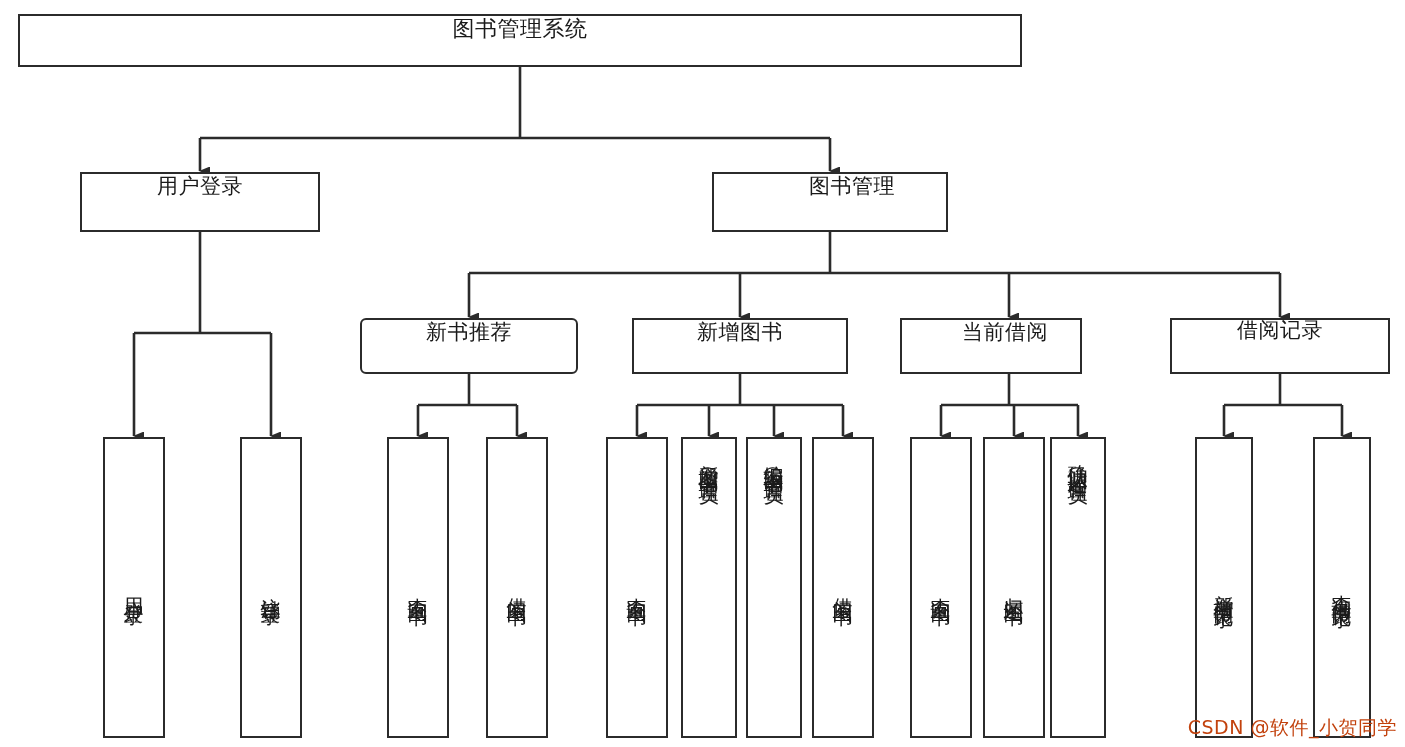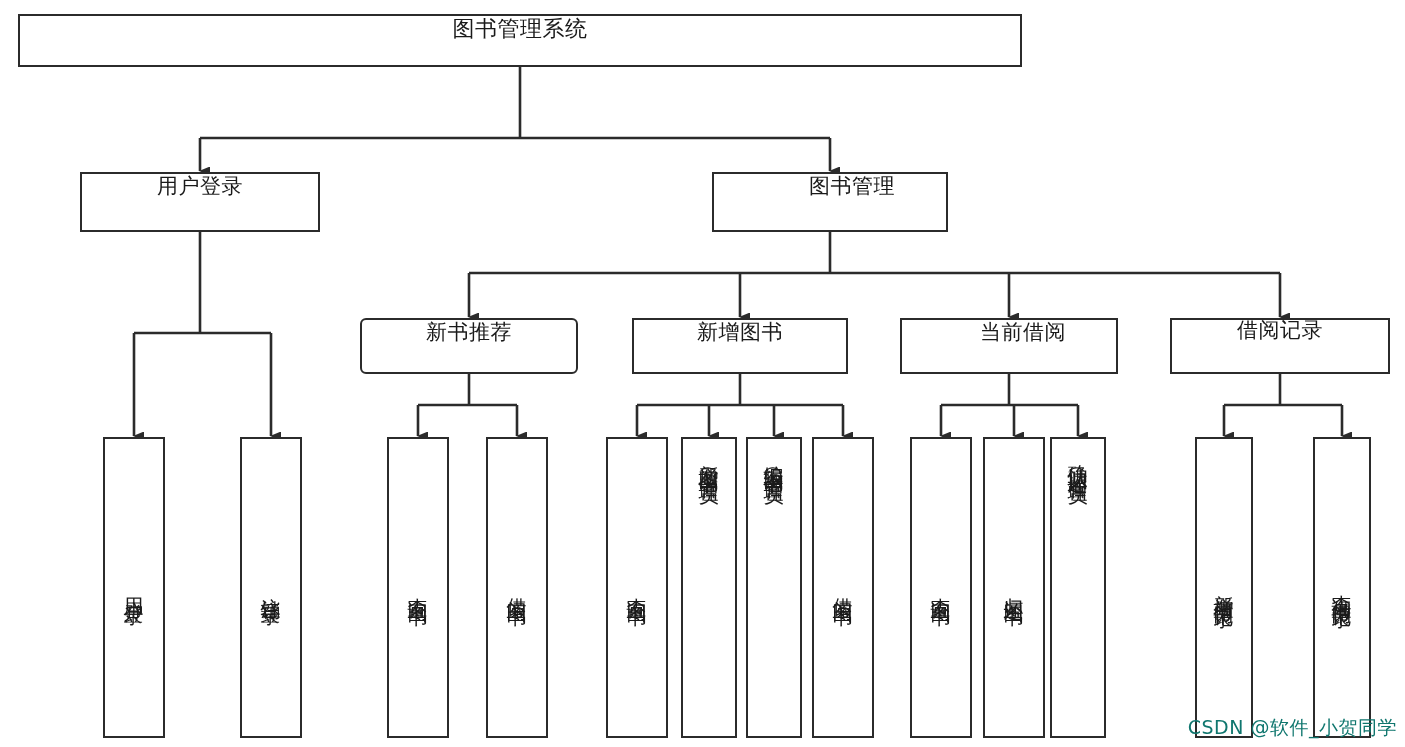--- a/index.html
+++ b/index.html
@@ -59,21 +59,21 @@
   }
   .node.leaf.centered {
     align-items: center;
     padding-top: 0;
   }
   .watermark {
     position: absolute;
     right: 8px;
     bottom: 6px;
     font-size: 19px;
-    color: #0f766e;
+    color: #c2410c;
     letter-spacing: 0.5px;
     white-space: nowrap;
   }
 </style>
 </head>
 <body>
 
 <div id="canvas">
   <svg class="edges" id="edge-layer" viewBox="0 0 1405 747" xmlns="http://www.w3.org/2000/svg">
     <defs>
@@ -127,21 +127,21 @@
       </div>
       <div class="node lvl2" style="left: 712px; top: 172px; width: 236px; height: 60px; padding-left: 44px;">
         <span class="lbl">图书管理</span>
       </div>
       <div class="node lvl3" style="left: 360px; top: 318px; width: 218px; height: 56px; border-radius: 6px;">
         <span class="lbl">新书推荐</span>
       </div>
       <div class="node lvl3" style="left: 632px; top: 318px; width: 216px; height: 56px;">
         <span class="lbl">新增图书</span>
       </div>
-      <div class="node lvl3" style="left: 900px; top: 318px; width: 218px; height: 56px; padding-left: 28px;">
+      <div class="node lvl3" style="left: 900px; top: 318px; width: 182px; height: 56px; padding-left: 28px;">
         <span class="lbl">当前借阅</span>
       </div>
       <div class="node lvl3" style="left: 1170px; top: 318px; width: 220px; height: 56px; font-family: Liberation Mono, monospace;">
         <span class="lbl">借阅记录</span>
       </div>
       <div class="node leaf centered" style="left: 103px; top: 437px; width: 62px; height: 301px;">
         <span class="lbl">用户登录</span>
       </div>
       <div class="node leaf centered" style="left: 240px; top: 437px; width: 62px; height: 301px;">
         <span class="lbl">注销登录</span>

